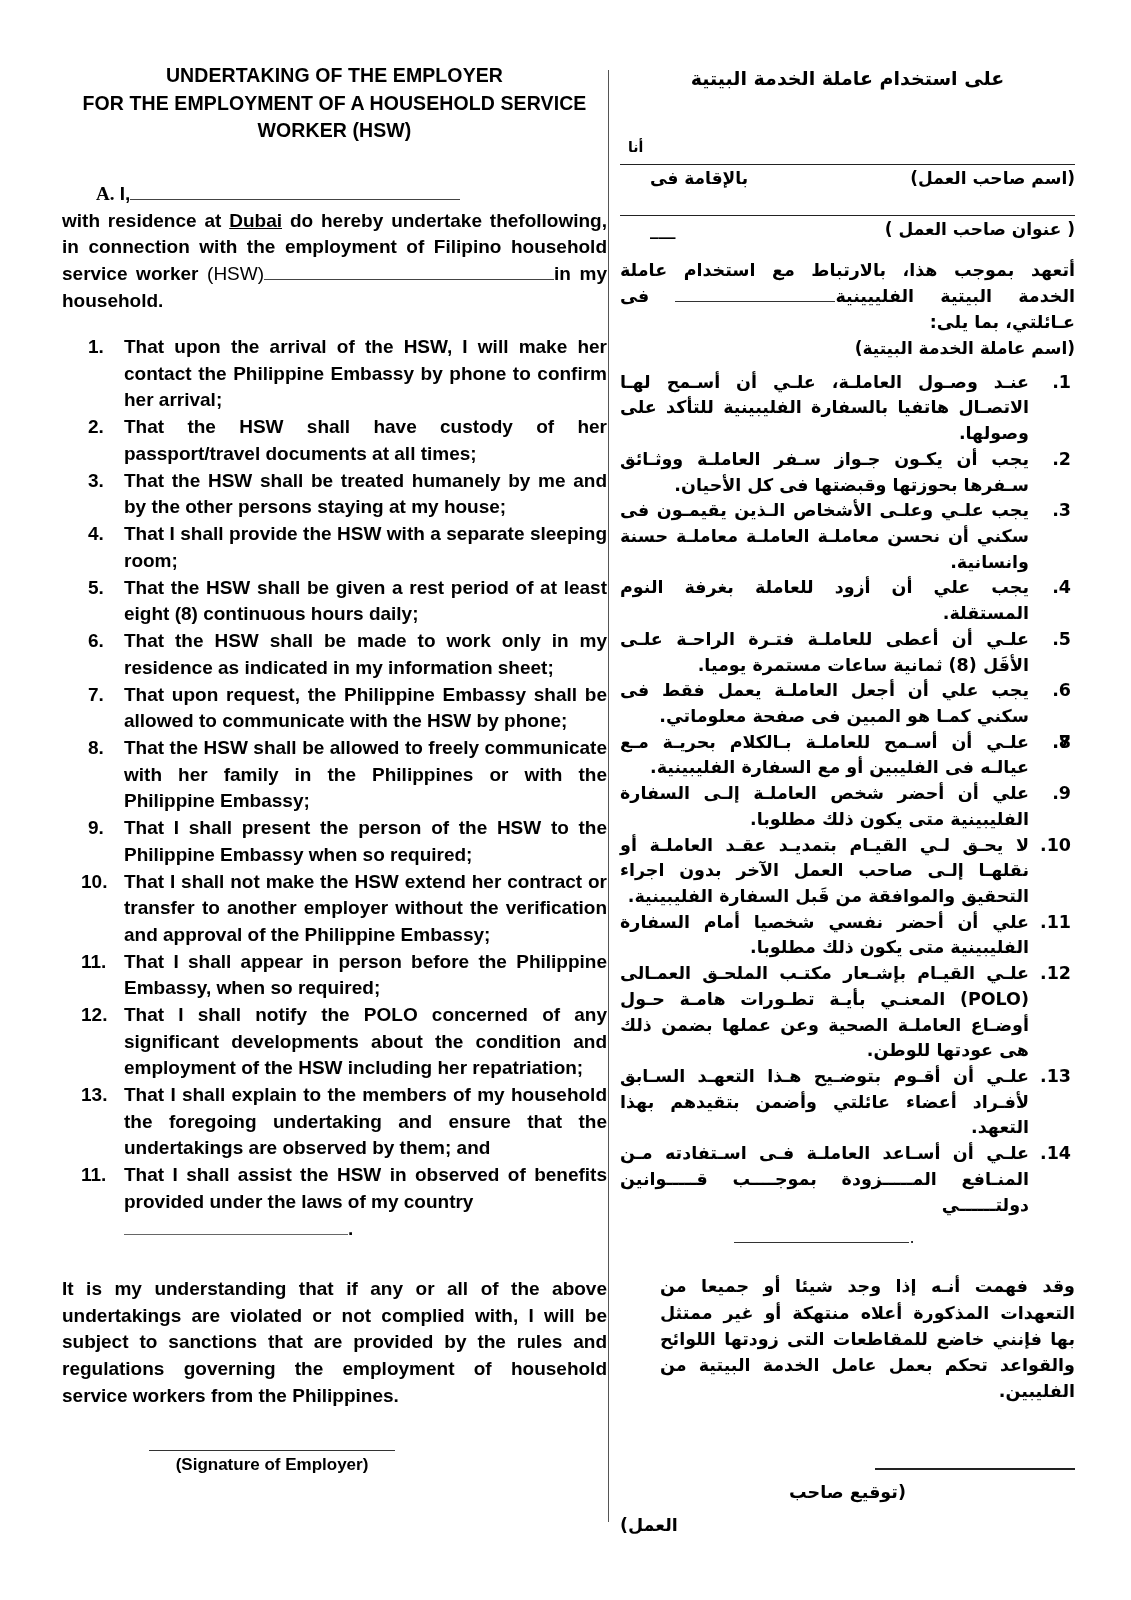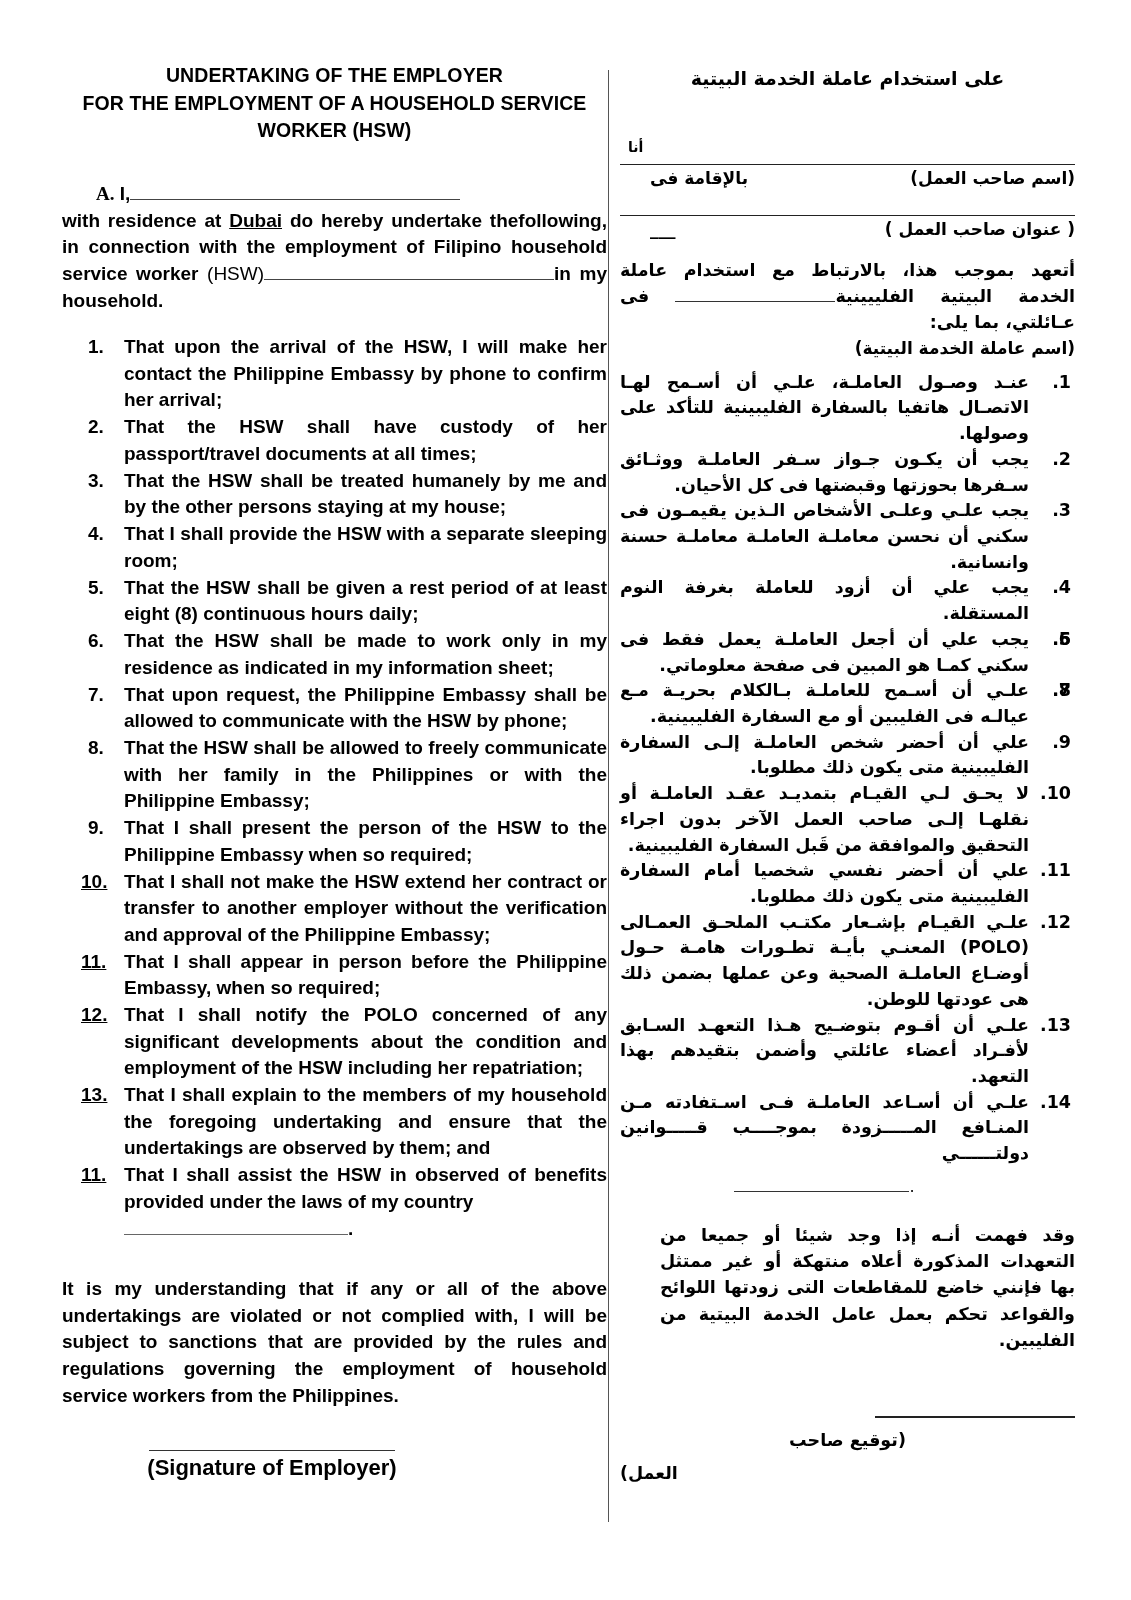--- a/index.html
+++ b/index.html
@@ -108,21 +108,21 @@
     text-align: justify;
     text-justify: inter-word;
   }
   ol.undertakings > li .num {
     position: absolute;
     left: 26px;
     top: 0;
     width: 34px;
     text-align: left;
   }
-  ol.undertakings > li .num.wide { left: 19px; text-decoration: underline; }
+  ol.undertakings > li .num.wide { left: 19px; }
 
   .tail-blank-row {
     padding-left: 62px;
     margin-top: 2px;
     font-size: 19px;
     font-weight: bold;
   }
   .tail-blank {
     display: inline-block;
     border-bottom: 1.5px solid #666;
@@ -144,21 +144,21 @@
     text-align: center;
     width: 420px;
   }
   .sig-line-en {
     width: 246px;
     margin: 0 auto 4px auto;
     border-bottom: 1.6px solid #333;
     height: 1px;
   }
   .sig-cap-en {
-    font-size: 22px;
+    font-size: 17px;
     font-weight: bold;
   }
 
   
   .ar-title {
     text-align: center;
     font-weight: bold;
     font-size: 19px;
     line-height: 1.52;
     margin: 0 0 46px 0;
@@ -363,21 +363,21 @@
 
       <p class="ar-para"><span>أتعهد بموجب هذا، بالارتباط مع استخدام عاملة الخدمة البيتية الفلييينية</span><span class="ar-blank-inline"></span> <span>فى عـائلتي، بما يلى:</span></p>
 
       <div class="ar-subcap">(اسم عاملة الخدمة البيتية)</div>
 
       <ol class="ar-list">
         <li><span class="num">.1</span><span>عنـد وصـول العاملـة، علـي أن أسـمح لهـا الاتصـال هاتفيا  بالسفارة الفليبينية للتأكد على وصولها.</span></li>
         <li><span class="num">.2</span><span>يجب أن يكـون جـواز سـفر العاملـة ووثـائق سـفرها بحوزتها وقبضتها فى كل الأحيان.</span></li>
         <li><span class="num">.3</span><span>يجب علـي وعلـى الأشخاص الـذين يقيمـون فى سكني أن نحسن معاملـة العاملـة معاملـة حسنة وانسانية.</span></li>
         <li><span class="num">.4</span><span>يجب علي أن أزود للعاملة بغرفة النوم المستقلة.</span></li>
-        <li><span class="num">.5</span></li>
+        <li><span class="num">.5</span><span>علـي أن أعطى للعاملـة فتـرة الراحـة علـى الأقَل (8) ثمانية ساعات مستمرة يوميا.</span></li>
         <li><span class="num">.6</span><span>يجب علي أن أجعل العاملـة يعمل فقط فى سكني كمـا هو المبين فى صفحة معلوماتي.</span></li>
         <li><span class="num">.7</span></li>
         <li><span class="num">.8</span><span>علـي أن أسـمح للعاملـة بـالكلام بحريـة مـع عيالـه فى الفليبين أو مع السفارة الفليبينية.</span></li>
         <li><span class="num">.9</span><span>علي أن أحضر شخص العاملـة إلـى السفارة الفليبينية متى يكون ذلك مطلوبا.</span></li>
         <li><span class="num">.10</span><span>لا يحـق لـي القيـام بتمديـد عقـد العاملـة أو نقلهـا إلـى صاحب  العمل الآخر بدون اجراء التحقيق والموافقة من قَبل السفارة الفليبينية.</span></li>
         <li><span class="num">.11</span><span>علي أن أحضر نفسي شخصيا أمام السفارة الفليبينية  متى يكون ذلك مطلوبا.</span></li>
         <li><span class="num">.12</span><span>علـي القيـام بإشـعار مكتـب الملحـق العمـالى (POLO) المعنـي بأيـة تطـورات هامـة حـول أوضـاع العاملـة الصحية وعن عملها بضمن ذلك هى عودتها للوطن.</span></li>
         <li><span class="num">.13</span><span>علـي أن أقـوم بتوضـيح هـذا التعهـد السـابق لأفـراد أعضاء  عائلتي وأضمن بتقيدهم بهذا التعهد.</span></li>
         <li><span class="num">.14</span><span>علـي أن أسـاعد العاملـة فـى اسـتفادته مـن المنـافع المـــــزودة بموجــــب قـــــوانين دولتــــــي</span></li>
       </ol>

